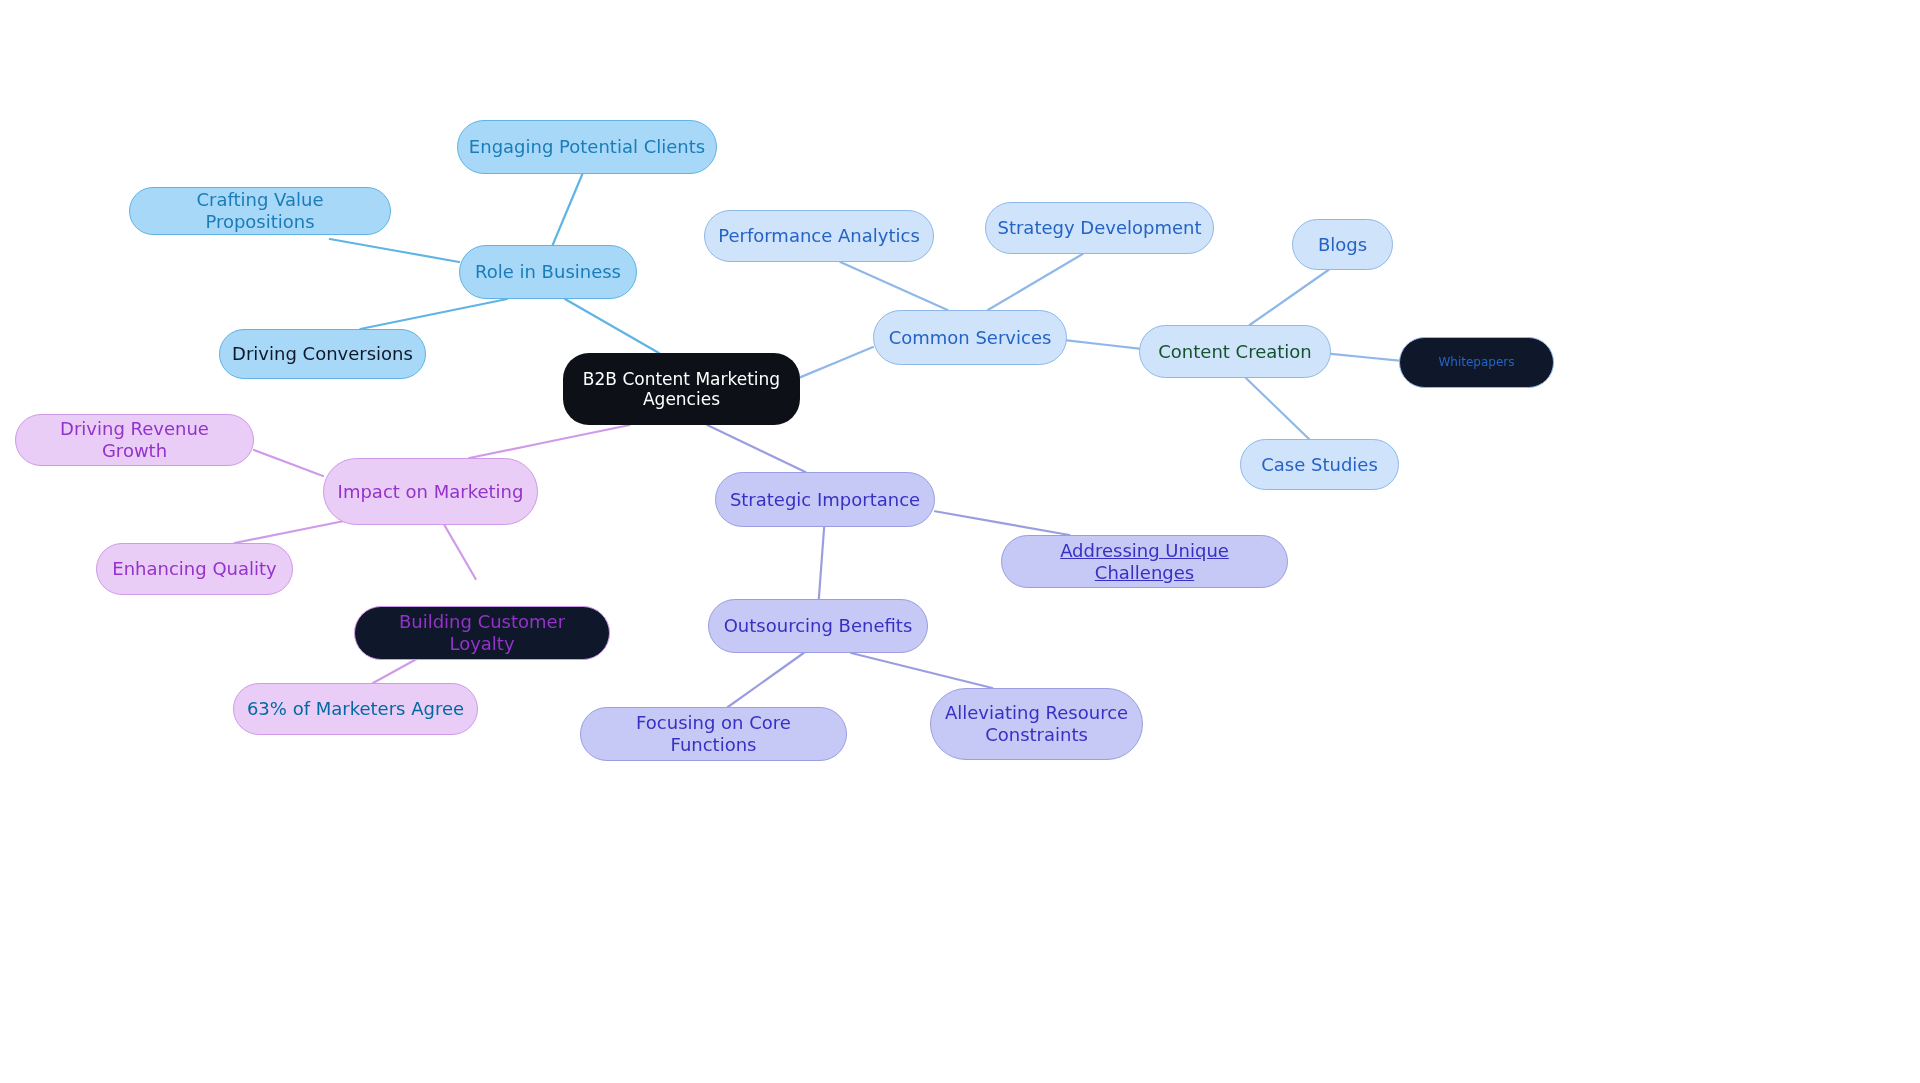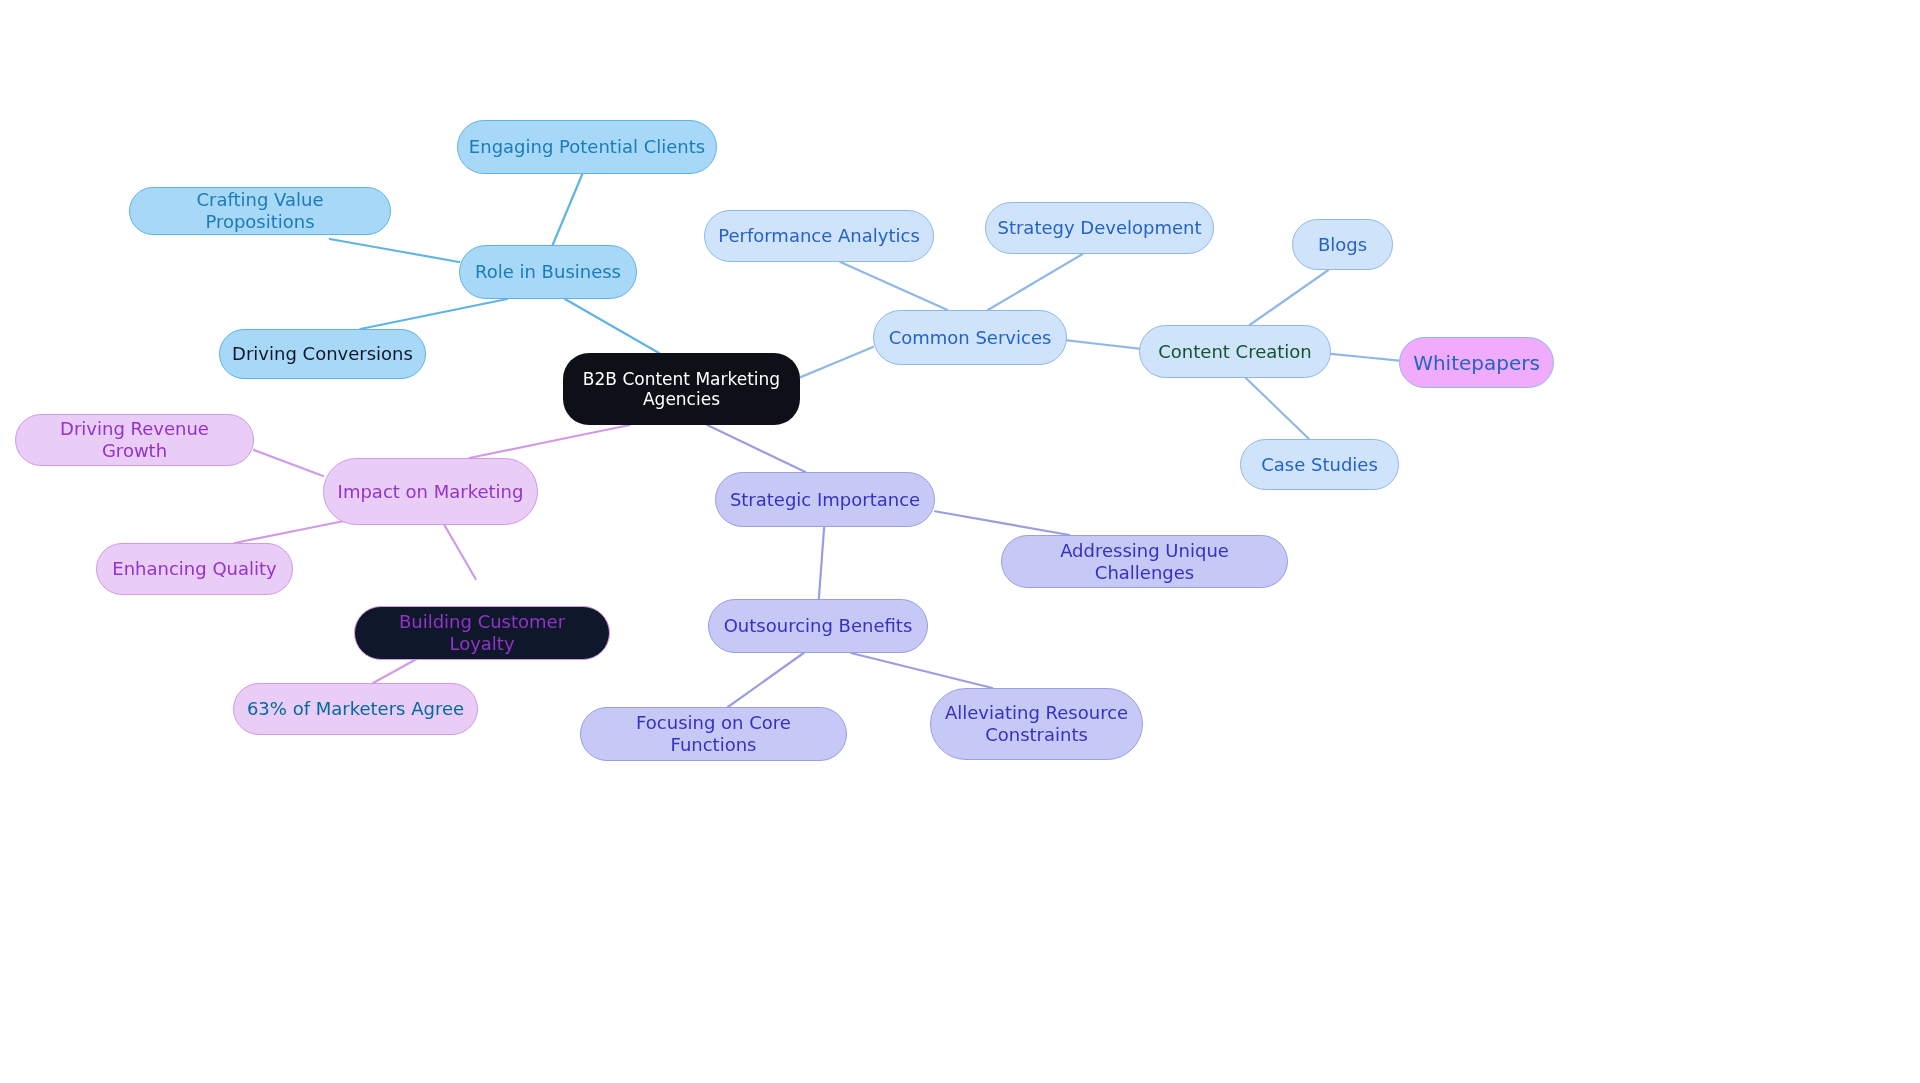--- a/index.html
+++ b/index.html
@@ -73,24 +73,24 @@
 Agencies</div>
       <div class="node" style="left: 459px; top: 245px; width: 178px; height: 54px; background: rgb(168, 216, 248); border-color: rgb(95, 180, 229); color: rgb(26, 124, 184); font-size: 18px;">Role in Business</div>
       <div class="node" style="left: 457px; top: 120px; width: 260px; height: 54px; background: rgb(168, 216, 248); border-color: rgb(95, 180, 229); color: rgb(26, 124, 184); font-size: 18px;">Engaging Potential Clients</div>
       <div class="node" style="left: 129px; top: 187px; width: 262px; height: 48px; background: rgb(168, 216, 248); border-color: rgb(95, 180, 229); color: rgb(26, 124, 184); font-size: 18px;">Crafting Value Propositions</div>
       <div class="node" style="left: 219px; top: 329px; width: 207px; height: 50px; background: rgb(168, 216, 248); border-color: rgb(95, 180, 229); color: #0f172a; font-size: 18px;">Driving Conversions</div>
       <div class="node" style="left: 873px; top: 310px; width: 194px; height: 55px; background: rgb(207, 227, 251); border-color: rgb(143, 184, 232); color: rgb(37, 99, 196); font-size: 18px;">Common Services</div>
       <div class="node" style="left: 704px; top: 210px; width: 230px; height: 52px; background: rgb(207, 227, 251); border-color: rgb(143, 184, 232); color: rgb(37, 99, 196); font-size: 18px;">Performance Analytics</div>
       <div class="node" style="left: 985px; top: 202px; width: 229px; height: 52px; background: rgb(207, 227, 251); border-color: rgb(143, 184, 232); color: rgb(37, 99, 196); font-size: 18px;">Strategy Development</div>
       <div class="node" style="left: 1139px; top: 325px; width: 192px; height: 53px; background: rgb(207, 227, 251); border-color: rgb(143, 184, 232); color: #14532d; font-size: 18px;">Content Creation</div>
       <div class="node" style="left: 1292px; top: 219px; width: 101px; height: 51px; background: rgb(207, 227, 251); border-color: rgb(143, 184, 232); color: rgb(37, 99, 196); font-size: 18px;">Blogs</div>
-      <div class="node" style="left: 1399px; top: 337px; width: 155px; height: 51px; background: #f0abfc; border-color: rgb(143, 184, 232); color: rgb(37, 99, 196); font-size: 20px;">Whitepapers</div>
+      <div class="node" style="left: 1399px; top: 337px; width: 155px; height: 51px; background: #0f172a; border-color: rgb(143, 184, 232); color: rgb(37, 99, 196); font-size: 12px;">Whitepapers</div>
       <div class="node" style="left: 1240px; top: 439px; width: 159px; height: 51px; background: rgb(207, 227, 251); border-color: rgb(143, 184, 232); color: rgb(37, 99, 196); font-size: 18px;">Case Studies</div>
       <div class="node" style="left: 715px; top: 472px; width: 220px; height: 55px; background: rgb(198, 201, 245); border-color: rgb(154, 158, 224); color: rgb(55, 48, 196); font-size: 18px;">Strategic Importance</div>
-      <div class="node" style="left: 1001px; top: 535px; width: 287px; height: 53px; background: rgb(198, 201, 245); border-color: rgb(154, 158, 224); color: rgb(55, 48, 196); font-size: 18px;">Addressing Unique Challenges</div>
+      <div class="node" style="left: 1001px; top: 535px; width: 287px; height: 53px; background: rgb(198, 201, 245); border-color: rgb(154, 158, 224); color: rgb(55, 48, 196); font-size: 18px; text-decoration: underline;">Addressing Unique Challenges</div>
       <div class="node" style="left: 708px; top: 599px; width: 220px; height: 54px; background: rgb(198, 201, 245); border-color: rgb(154, 158, 224); color: rgb(55, 48, 196); font-size: 18px;">Outsourcing Benefits</div>
       <div class="node" style="left: 580px; top: 707px; width: 267px; height: 54px; background: rgb(198, 201, 245); border-color: rgb(154, 158, 224); color: rgb(55, 48, 196); font-size: 18px;">Focusing on Core Functions</div>
       <div class="node" style="left: 930px; top: 688px; width: 213px; height: 72px; background: rgb(198, 201, 245); border-color: rgb(154, 158, 224); color: rgb(55, 48, 196); font-size: 18px;">Alleviating Resource
 Constraints</div>
       <div class="node" style="left: 323px; top: 458px; width: 215px; height: 67px; background: rgb(233, 205, 247); border-color: rgb(208, 154, 232); color: rgb(147, 51, 201); font-size: 18px; text-align: right;">Impact on Marketing</div>
       <div class="node" style="left: 15px; top: 414px; width: 239px; height: 52px; background: rgb(233, 205, 247); border-color: rgb(208, 154, 232); color: rgb(147, 51, 201); font-size: 18px;">Driving Revenue Growth</div>
       <div class="node" style="left: 96px; top: 543px; width: 197px; height: 52px; background: rgb(233, 205, 247); border-color: rgb(208, 154, 232); color: rgb(147, 51, 201); font-size: 18px;">Enhancing Quality</div>
       <div class="node" style="left: 354px; top: 606px; width: 256px; height: 54px; background: #0f172a; border-color: rgb(208, 154, 232); color: rgb(147, 51, 201); font-size: 18px;">Building Customer Loyalty</div>
       <div class="node" style="left: 233px; top: 683px; width: 245px; height: 52px; background: rgb(233, 205, 247); border-color: rgb(208, 154, 232); color: #0369a1; font-size: 18px;">63% of Marketers Agree</div>
     </div>

